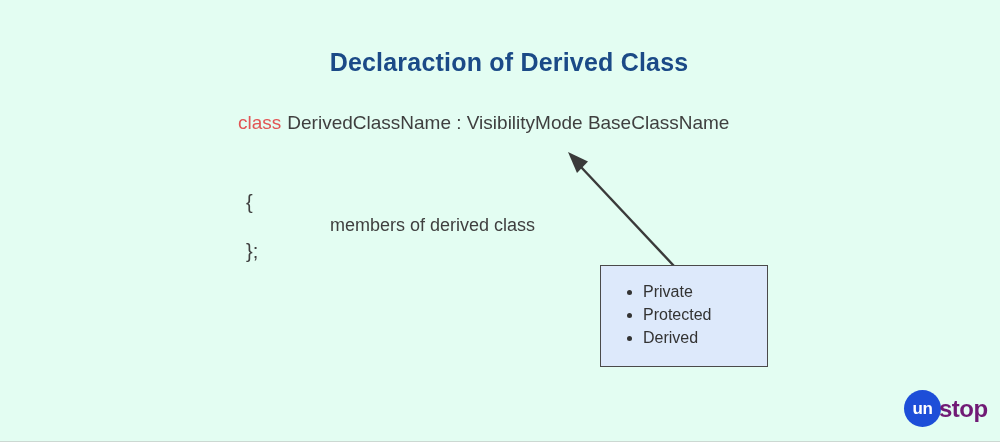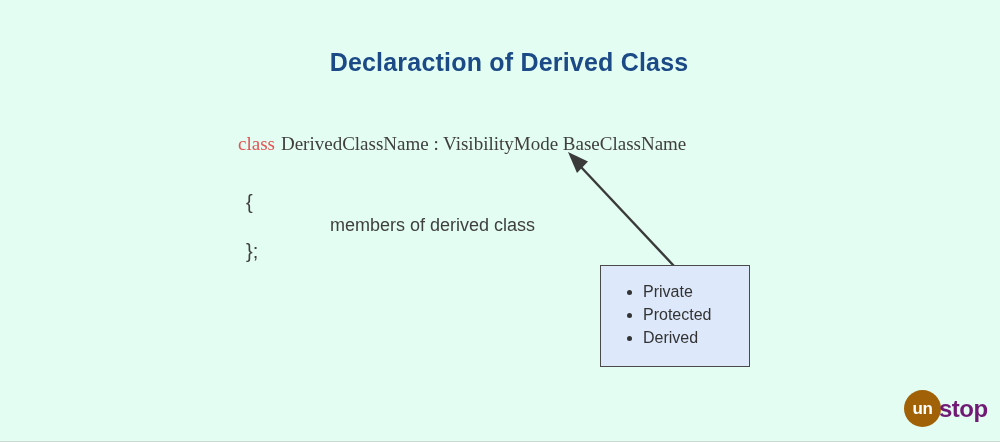--- a/index.html
+++ b/index.html
@@ -21,25 +21,24 @@
     margin: 0;
     text-align: center;
     font-size: 25px;
     font-weight: bold;
     color: #1b4a87;
     letter-spacing: 0.2px;
   }
   .code-line {
     position: absolute;
     left: 238px;
-    top: 133px;
+    top: 112px;
     font-size: 19px;
     color: #3f3f3f;
     white-space: nowrap;
-    font-family: Liberation Serif, serif;
   }
   .code-line .kw { color: #e25454; }
   .code-line .code-rest { margin-left: 6px; }
   .brace {
     position: absolute;
     left: 246px;
     font-size: 20px;
     color: #3f3f3f;
   }
   .brace.open  { top: 191px; }
@@ -55,21 +54,21 @@
   .arrow-svg {
     position: absolute;
     left: 0;
     top: 0;
     pointer-events: none;
   }
   .vis-box {
     position: absolute;
     left: 600px;
     top: 265px;
-    width: 150px;
+    width: 168px;
     height: 102px;
     background: #dde9fb;
     border: 1.5px solid #4a4a4a;
     box-sizing: border-box;
   }
   .vis-box ul {
     margin: 0;
     padding: 17px 0 0 42px;
     list-style: disc outside;
     font-size: 16px;
@@ -80,21 +79,21 @@
     position: absolute;
     left: 904px;
     top: 390px;
     display: flex;
     align-items: center;
   }
   .logo-circle {
     width: 37px;
     height: 37px;
     border-radius: 50%;
-    background: #a16207;
+    background: #1d4ed8;
     color: #ffffff;
     display: flex;
     align-items: center;
     justify-content: center;
     font-weight: bold;
     font-size: 17px;
     letter-spacing: -0.5px;
   }
   .logo-text {
     color: #701a75;

